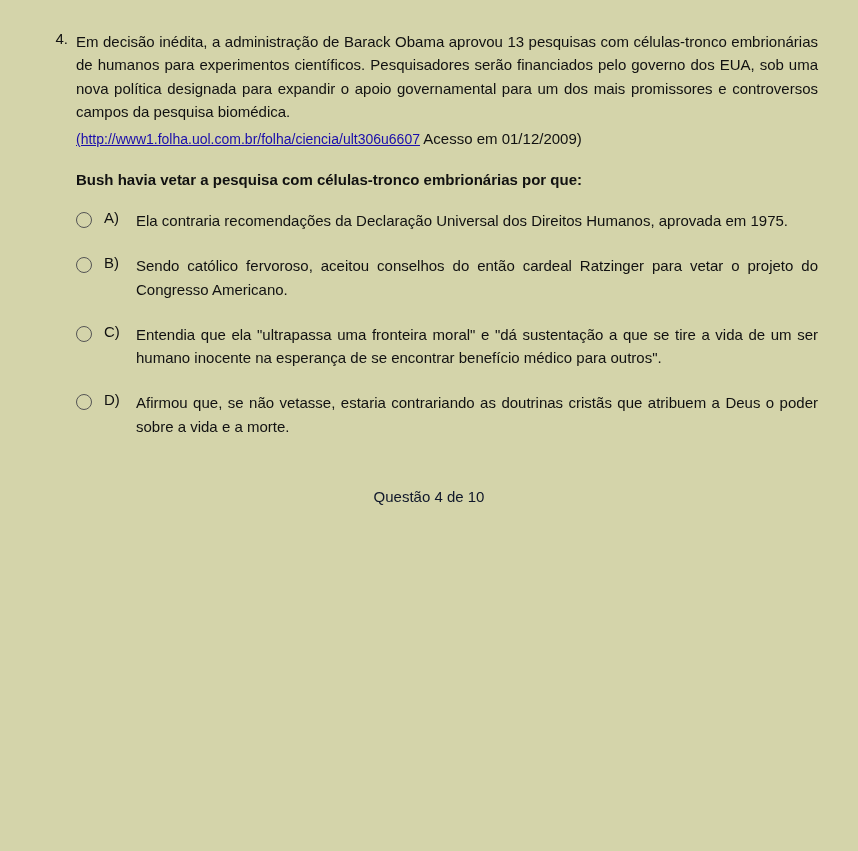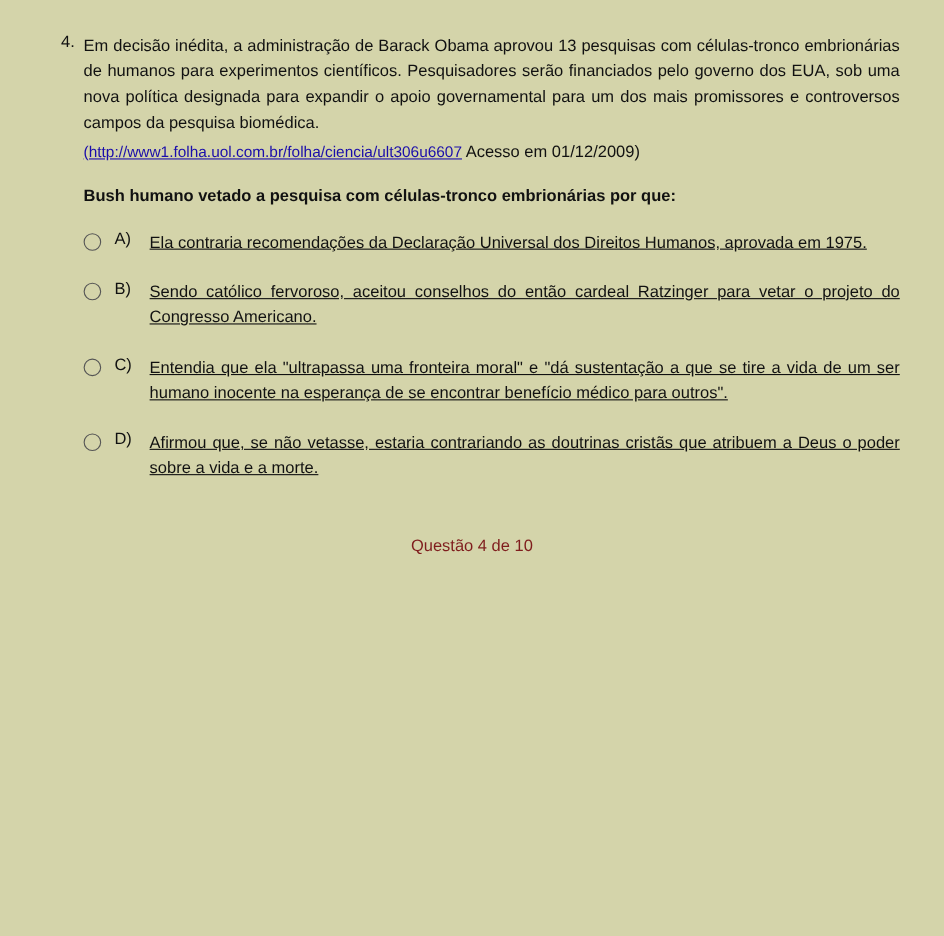--- a/index.html
+++ b/index.html
@@ -101,46 +101,45 @@
       font-weight: normal;
       min-width: 32px;
       padding-right: 12px;
       font-size: 15px;
     }
 
     .option-text {
       flex: 1;
       text-align: justify;
       line-height: 1.55;
-      text-decoration: underline;
     }
 
     .footer-text {
       text-align: center;
       margin-top: 28px;
       font-size: 15px;
-      color: #7f1d1d;
+      color: #0f172a;
     }
   </style>
 </head>
 <body>
 
 <div class="page-container">
 
   <div class="question-block">
     <div class="question-number">4.</div>
     <div class="question-content">
 
       <p class="question-text">Em decisão inédita, a administração de Barack Obama aprovou 13 pesquisas com células-tronco embrionárias de humanos para experimentos científicos. Pesquisadores serão financiados pelo governo dos EUA, sob uma nova política designada para expandir o apoio governamental para um dos mais promissores e controversos campos da pesquisa biomédica.</p>
 
       <p class="question-text">
         <a class="question-link" href="#">(http://www1.folha.uol.com.br/folha/ciencia/ult306u6607</a><span> Acesso em 01/12/2009)</span>
       </p>
 
-      <p class="bold-question">Bush humano vetado a pesquisa com células-tronco embrionárias por que:</p>
+      <p class="bold-question">Bush havia vetar a pesquisa com células-tronco embrionárias por que:</p>
 
       <ul class="options-list">
       <li class="option-item">
             <div class="option-radio-wrap">
               <span class="radio-circle"></span>
             </div>
             <span class="option-label">A)</span>
             <span class="option-text">Ela contraria recomendações da Declaração Universal dos Direitos Humanos, aprovada em 1975.</span>
           </li>
           <li class="option-item">

